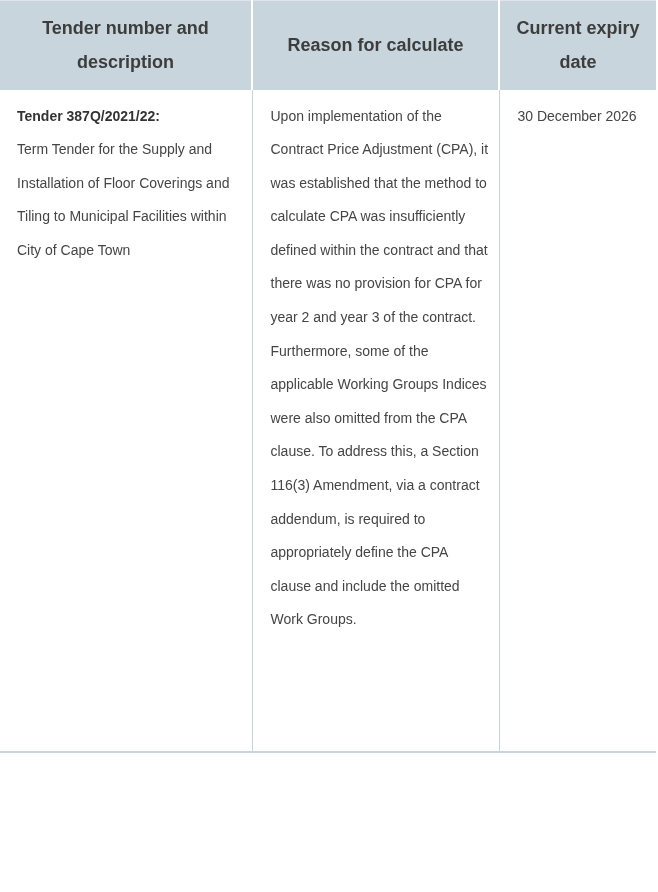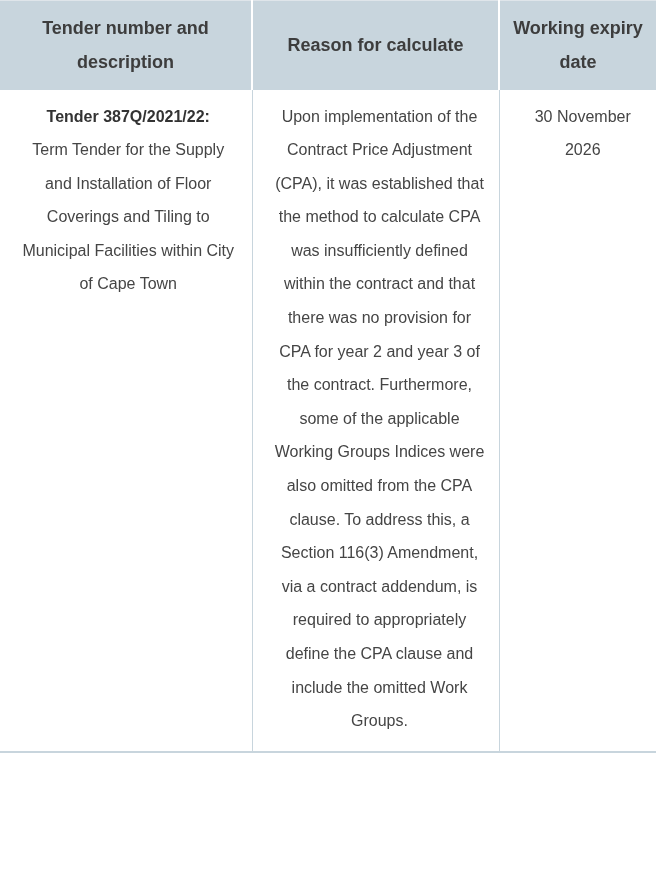--- a/index.html
+++ b/index.html
@@ -37,29 +37,28 @@
       line-height: 34px;
       text-align: center;
       vertical-align: middle;
       height: 89px;
       padding: 0 12px;
       box-sizing: border-box;
       border-left: 2px solid #ffffff;
     }
     thead th:first-child { border-left: none; }
     tbody td {
-      font-size: 16px;
+      font-size: 14px;
       line-height: 33.6px;
       color: #454545;
       vertical-align: top;
       padding: 10px 17px 12px 18px;
       box-sizing: border-box;
       border-left: 1px solid #c8d5dd;
       height: 662px;
-      text-align: center;
     }
     tbody td:first-child { border-left: none; padding-left: 17px; padding-right: 12px; }
     tbody td:nth-child(2) { padding-left: 18px; padding-right: 10px; }
     tbody td:nth-child(3) { padding-left: 18px; padding-right: 8px; }
     .tender-number {
       font-weight: bold;
       color: #333333;
     }
   </style>
 </head>
@@ -69,31 +68,31 @@
   <table class="amend">
     <colgroup>
       <col class="c1">
       <col class="c2">
       <col class="c3">
     </colgroup>
     <thead>
       <tr>
         <th>Tender number and description</th>
         <th>Reason for calculate</th>
-        <th>Working expiry date</th>
+        <th>Current expiry date</th>
       </tr>
     </thead>
     <tbody>
       <tr>
         <td>
           <span class="tender-number">Tender 387Q/2021/22:</span><br>
           <span>Term Tender for the Supply and Installation of Floor Coverings and Tiling to Municipal Facilities within City of Cape Town</span>
         </td>
         <td>
           <span>Upon implementation of the Contract Price Adjustment (CPA), it was established that the method to calculate CPA was insufficiently defined within the contract and that there was no provision for CPA for year 2 and year 3 of the contract. Furthermore, some of the applicable Working Groups Indices were also omitted from the CPA clause. To address this, a Section 116(3) Amendment, via a contract addendum, is required to appropriately define the CPA clause and include the omitted Work Groups.</span>
         </td>
         <td>
-          <span>30 November 2026</span>
+          <span>30 December 2026</span>
         </td>
       </tr>
     </tbody>
   </table>
 </div>
 
 </body></html>

